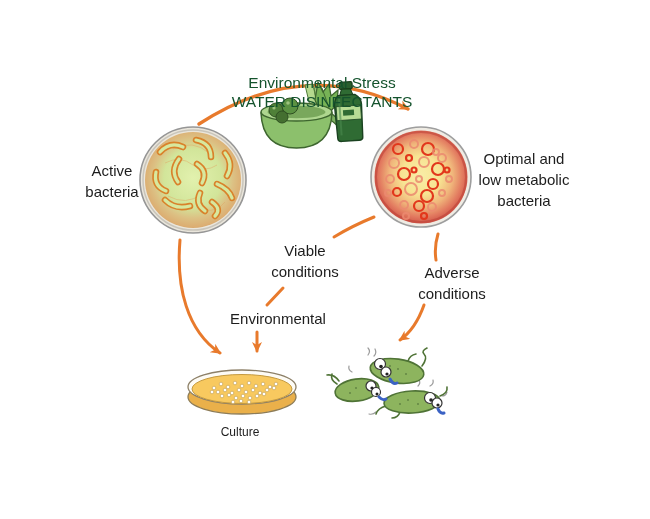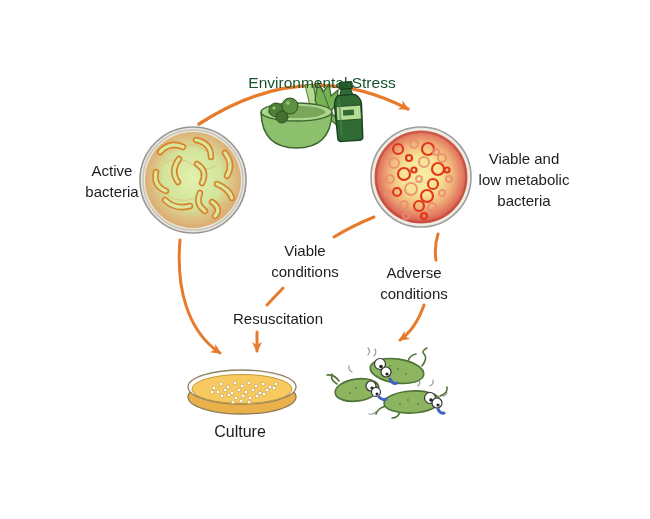--- a/index.html
+++ b/index.html
@@ -9,21 +9,21 @@
   }
   .canvas svg{position:absolute;left:0;top:0;}
   .title{
     position:absolute;left:157px;top:39px;width:330px;text-align:center;
     font-size:15.5px;line-height:19px;color:#14532d;margin-top:34px;
   }
   .label{
     position:absolute;transform:translateX(-50%);text-align:center;
     font-size:15px;line-height:21px;white-space:pre-line;color:#1d1d1d;
   }
-  .label.big{font-size:16px;line-height:22px;}
+  .label.big{font-size:12px;line-height:22px;}
 </style>
 </head>
 <body>
 
 <div class="canvas">
 
   <svg width="650" height="519" viewBox="0 0 650 519">
     <defs>
       <marker id="ah" markerUnits="userSpaceOnUse" markerWidth="16" markerHeight="16" refX="9" refY="5" orient="auto">
         <path d="M0,0 L10.5,5 L0,10 L3,5 Z" fill="#E87A2C"></path>
@@ -238,33 +238,34 @@
         <circle cx="437" cy="403" r="5" fill="#ffffff" stroke="#333333" stroke-width="1.2"></circle>
         <circle cx="431" cy="400" r="1.8" fill="#222222"></circle>
           <circle cx="438" cy="405" r="1.6" fill="#222222"></circle>
         <path d="M438,409 q2,5 6,4" stroke="#3b62c4" stroke-width="3" stroke-linecap="round" fill="none"></path>
       </g>
     </g>
   </svg>
 
   <div class="title">
     <div>Environmental Stress</div>
+    <div>WATER DISINFECTANTS</div>
   </div>
 
   <div class="label" style="left:112px;top:160px">Active
 bacteria</div>
 
-  <div class="label" style="left:524px;top:148px">Viable and
+  <div class="label" style="left:524px;top:148px">Optimal and
 low metabolic
 bacteria</div>
 
   <div class="label" style="left:305px;top:240px">Viable
 conditions</div>
 
-  <div class="label" style="left:414px;top:262px">Adverse
+  <div class="label" style="left:452px;top:262px">Adverse
 conditions</div>
 
-  <div class="label" style="left:278px;top:308px">Resuscitation</div>
+  <div class="label" style="left:278px;top:308px">Environmental</div>
 
   <div class="label big" style="left:240px;top:421px">Culture</div>
 
 
 </div>
 
 </body></html>

